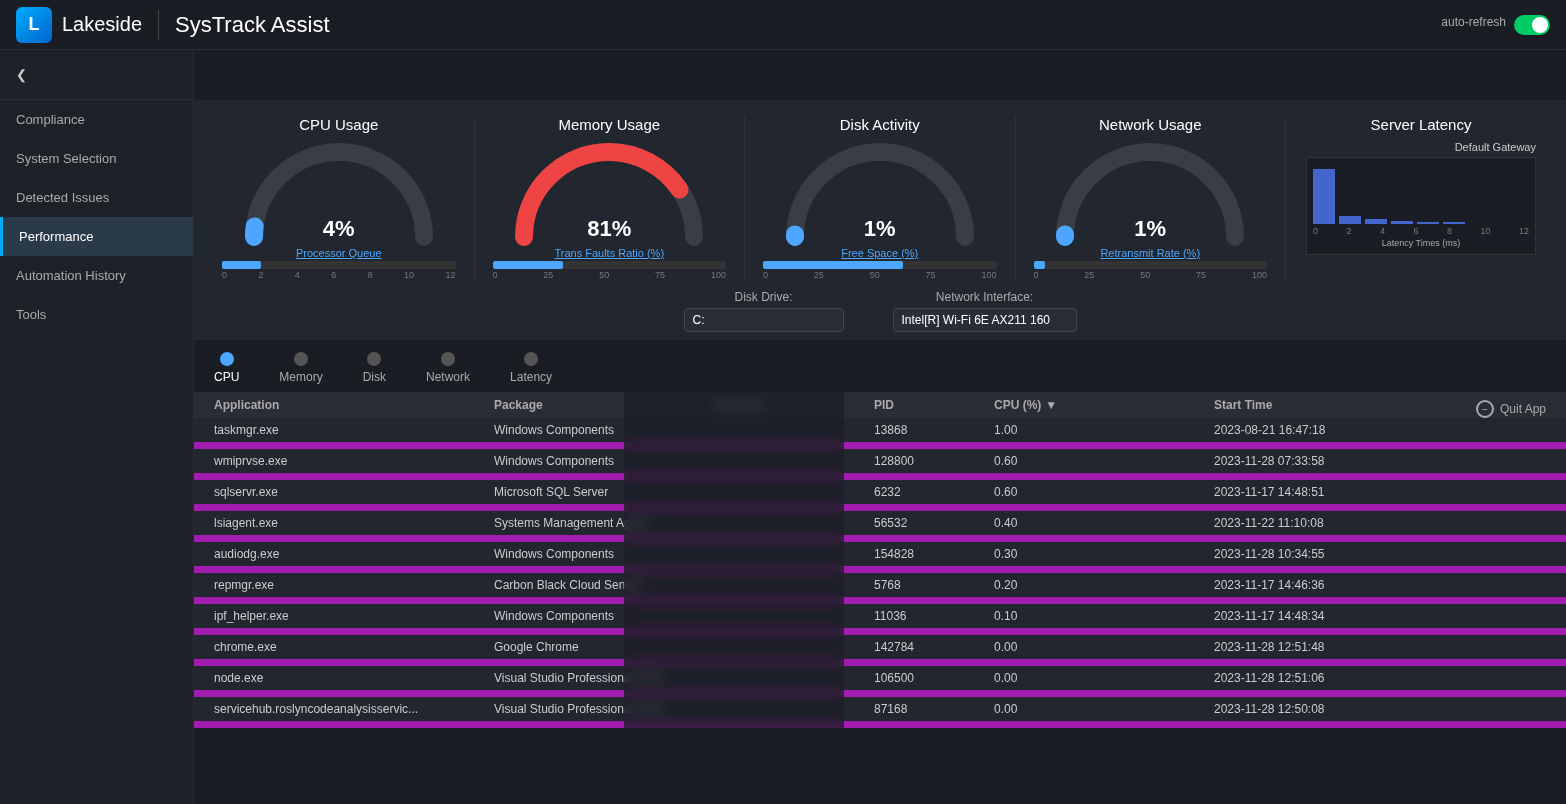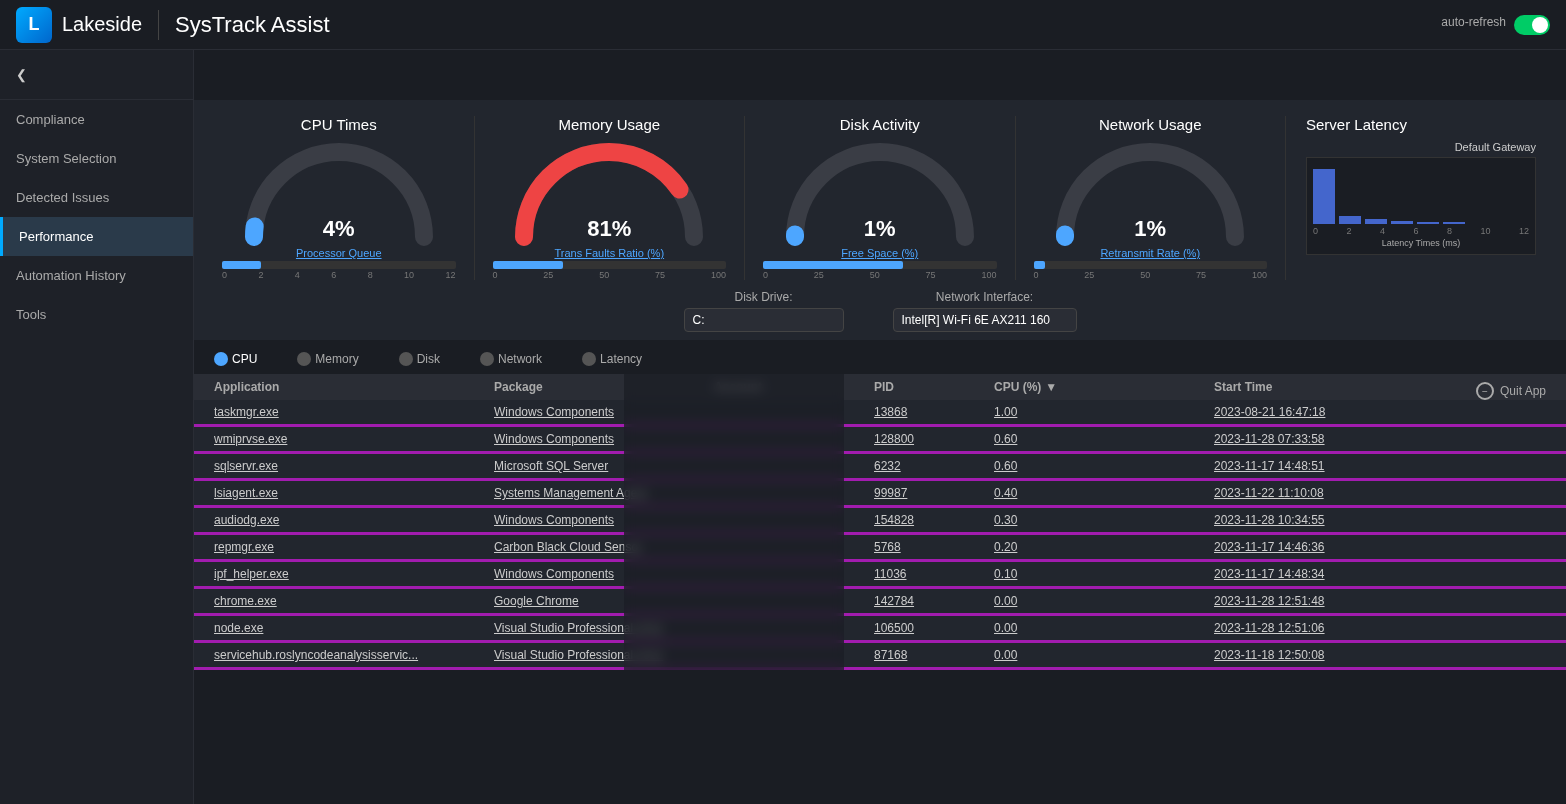--- a/index.html
+++ b/index.html
@@ -35,42 +35,42 @@
     .gauge-wrap { position: relative; width: 200px; height: 110px; overflow: hidden; }
     .gauge-value { position: absolute; bottom: 5px; left: 50%; transform: translateX(-50%); font-size: 22px; font-weight: 600; color: #fff; }
 
     
     .progress-section { width: 100%; padding: 0 8px; }
     .progress-label { color: #4da6ff; font-size: 11px; text-decoration: underline; cursor: pointer; margin-bottom: 2px; text-align: center; }
     .progress-ticks { display: flex; justify-content: space-between; font-size: 9px; color: #777; margin-top: 1px; }
 
     
     .latency-section { flex: 0 0 250px; padding: 0 10px; }
-    .latency-title { color: #fff; font-size: 15px; font-weight: 500; margin-bottom: 8px; text-align: left; }
+    .latency-title { color: #fff; font-size: 15px; font-weight: 500; margin-bottom: 8px; text-align: center; }
 
     
     .dropdown-row { display: flex; justify-content: center; gap: 49px; padding: 10px 0 8px 0; background: #22262e; }
     .dropdown-group { display: flex; flex-direction: column; align-items: center; gap: 4px; }
     .dropdown-label { font-size: 12px; color: #aaa; }
     .dropdown-select { background: #2a2d35; color: #fff; border: 1px solid #444; border-radius: 4px; padding: 4px 24px 4px 8px; font-size: 12px; cursor: pointer; appearance: none; min-width: 160px; }
 
     
     .tabs-section { background: #1a1d23; padding: 12px 20px 0 20px; display: flex; gap: 40px; }
-    .tab-item { display: flex; flex-direction: row; align-items: center; gap: 4px; cursor: pointer; text-align: right; }
+    .tab-item { display: flex; flex-direction: column; align-items: center; gap: 4px; cursor: pointer; text-align: right; }
     .tab-dot { width: 14px; height: 14px; border-radius: 50%; background: #555; }
     .tab-dot.active { background: #4da6ff; }
     .tab-label { color: #aaa; font-size: 12px; }
     .tab-label.active { color: #fff; }
 
     
     .table-section { background: #22262e; margin: 8px 0 0 0; }
     .table-header { display: grid; grid-template-columns: 280px 220px 160px 120px 140px 80px 200px; background: #2a2d35; padding: 6px 20px; }
     .table-col-header { color: #aaa; font-size: 12px; font-weight: 600; }
     .table-col-header.sortable { display: flex; align-items: center; gap: 4px; }
-    .table-row { display: grid; grid-template-columns: 280px 220px 160px 120px 140px 80px 200px; padding: 5px 20px; border-bottom: 3px solid #a21caf; text-decoration: underline; }
+    .table-row { display: grid; grid-template-columns: 280px 220px 160px 120px 140px 80px 200px; padding: 5px 20px; border-bottom: 7px solid #a21caf; }
     .table-cell { color: #ccc; font-size: 12px; display: flex; align-items: center; }
     .quit-app { position: absolute; right: 20px; top: 8px; display: flex; align-items: center; gap: 6px; cursor: pointer; color: #aaa; font-size: 12px; }
     .quit-icon { width: 18px; height: 18px; border: 2px solid #aaa; border-radius: 50%; display: flex; align-items: center; justify-content: center; font-size: 10px; color: #aaa; }
 
     .table-wrapper { position: relative; }
 
     .gauge-divider { width: 1px; background: #333; align-self: stretch; margin: 0 10px; }
   </style>
 </head>
 <body>
@@ -104,21 +104,21 @@
     </div>
 </div>
 
 <div class="main">
   <div class="top-bar"></div>
 
   <div class="gauges-section">
     <div class="gauges-row" id="gauges-row">
 
     <div class="gauge-container">
-    <div class="gauge-title">CPU Times</div>
+    <div class="gauge-title">CPU Usage</div>
     <div class="gauge-wrap">
       <svg viewBox="0 0 200 110" width="200" height="110">
     <path d="M 15 100 A 85 85 0 0 1 185 100" fill="none" stroke="#3a3d45" stroke-width="18" stroke-linecap="round"></path>
     <path d="M 15 100 A 85 85 0 0 1 185 100" fill="none" stroke="#4da6ff" stroke-width="18" stroke-linecap="round" stroke-dasharray="10.681415022205297 267.0353755551324"></path>
   </svg>
       <div class="gauge-value">4%</div>
     </div>
     <div class="progress-section">
       <div class="progress-label">Processor Queue</div>
       <div style="width:100%;height:8px;background:#333;border-radius:2px;position:relative;">
@@ -310,21 +310,21 @@
     <span class="table-cell"></span>
     <span class="table-cell">6232</span>
     <span class="table-cell">0.60</span>
     <span class="table-cell"></span>
     <span class="table-cell">2023-11-17 14:48:51</span>
   </div>
           <div class="table-row">
     <span class="table-cell">lsiagent.exe</span>
     <span class="table-cell">Systems Management Agent</span>
     <span class="table-cell"></span>
-    <span class="table-cell">99987</span>
+    <span class="table-cell">56532</span>
     <span class="table-cell">0.40</span>
     <span class="table-cell"></span>
     <span class="table-cell">2023-11-22 11:10:08</span>
   </div>
           <div class="table-row">
     <span class="table-cell">audiodg.exe</span>
     <span class="table-cell">Windows Components</span>
     <span class="table-cell"></span>
     <span class="table-cell">154828</span>
     <span class="table-cell">0.30</span>
@@ -367,21 +367,21 @@
     <span class="table-cell"></span>
     <span class="table-cell">2023-11-28 12:51:06</span>
   </div>
           <div class="table-row">
     <span class="table-cell">servicehub.roslyncodeanalysisservic...</span>
     <span class="table-cell">Visual Studio Professional 2022</span>
     <span class="table-cell"></span>
     <span class="table-cell">87168</span>
     <span class="table-cell">0.00</span>
     <span class="table-cell"></span>
-    <span class="table-cell">2023-11-18 12:50:08</span>
+    <span class="table-cell">2023-11-28 12:50:08</span>
   </div>
         </div>
     </div>
     <div class="quit-app">
       <div class="quit-icon">−</div>
       <span>Quit App</span>
     </div>
   <div style="position: absolute; top: 0px; left: 430px; width: 220px; height: 100%; background: rgba(25, 28, 35, 0.7); backdrop-filter: blur(6px); z-index: 1; pointer-events: none;"></div>
     </div>
 </div>

